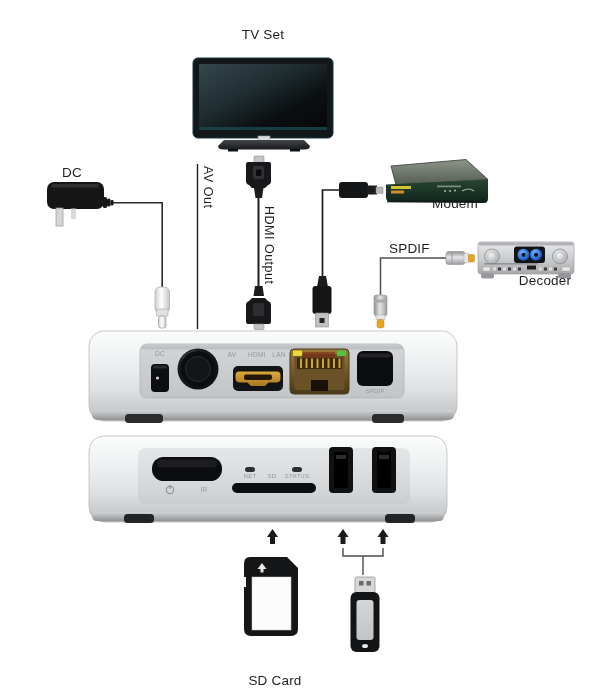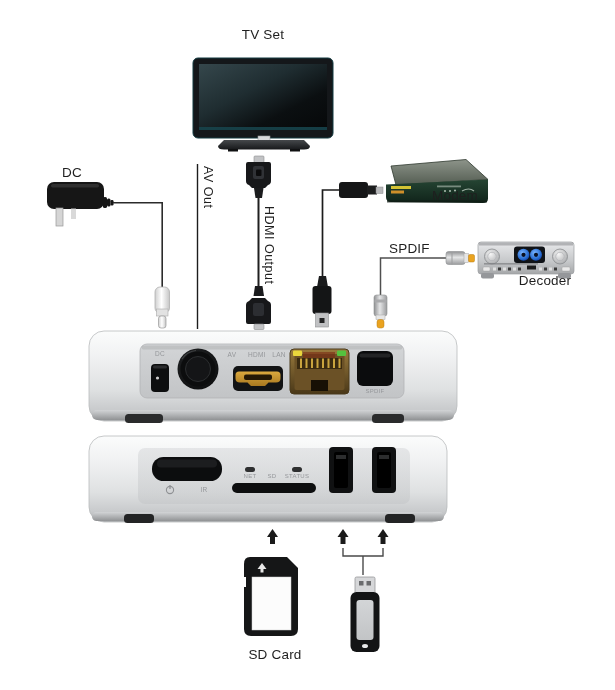--- a/index.html
+++ b/index.html
@@ -316,24 +316,24 @@
       <rect x="350.5" y="592" width="29" height="60" rx="6" fill="#131415"></rect>
       <rect x="356.5" y="600" width="17" height="40" rx="3" fill="url(#panelGrad)"></rect>
       <ellipse cx="365" cy="646" rx="3" ry="2" fill="#e8e9ea"></ellipse>
     </g>
   </svg>
 
   <div class="lbl center" style="left:193px;top:27px;width:140px;">TV Set</div>
   <div class="lbl" style="left:62px;top:165px;">DC</div>
   <div class="vlbl" style="left:201px;top:166px;">AV Out</div>
   <div class="vlbl" style="left:262px;top:206px;">HDMI Output</div>
-  <div class="lbl center" style="left:415px;top:188px;width:80px;">Modem</div>
+  <div class="lbl center" style="left:415px;top:196px;width:80px;">Modem</div>
   <div class="lbl" style="left:389px;top:241px;">SPDIF</div>
   <div class="lbl center" style="left:510px;top:273px;width:70px;">Decoder</div>
-  <div class="lbl center" style="left:230px;top:647px;width:90px;">SD Card</div>
+  <div class="lbl center" style="left:230px;top:673px;width:90px;">SD Card</div>
 
   <div class="plbl" style="left:150px;top:350px;width:20px;">DC</div>
   <div class="plbl" style="left:224px;top:351px;width:16px;">AV</div>
   <div class="plbl" style="left:245px;top:351px;width:24px;">HDMI</div>
   <div class="plbl" style="left:269px;top:351px;width:20px;">LAN</div>
   <div class="plbl" style="left:357px;top:388px;width:36px;font-size:6px;">SPDIF</div>
 
   <div class="plbl" style="left:197px;top:486px;width:14px;">IR</div>
   <div class="plbl" style="left:241px;top:473px;width:18px;font-size:6px;">NET</div>
   <div class="plbl" style="left:265px;top:473px;width:14px;font-size:6px;">SD</div>

